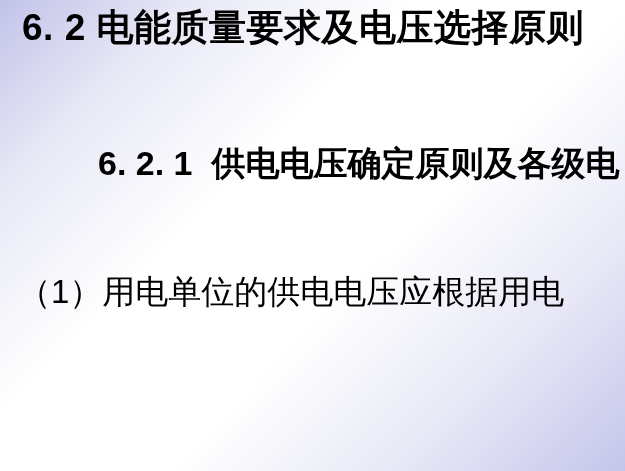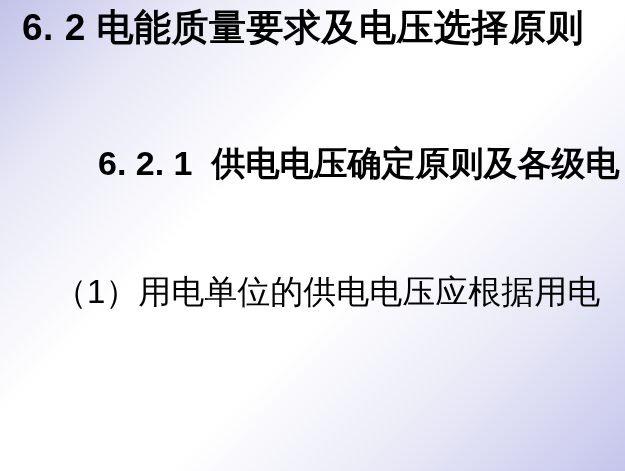--- a/index.html
+++ b/index.html
@@ -56,21 +56,20 @@
   .body-text {
     left: 18px;
     top: 194px;
     width: 604px;
     font-size: 33px;
     font-weight: 400;
     line-height: 39px;
   }
   .body-text .b-line1 {
     padding-left: 0px;
-    margin-left: 36px;
   }
   .line {
     white-space: pre-wrap;
   }
 </style>
 </head>
 <body>
 
 <div class="slide">
 

